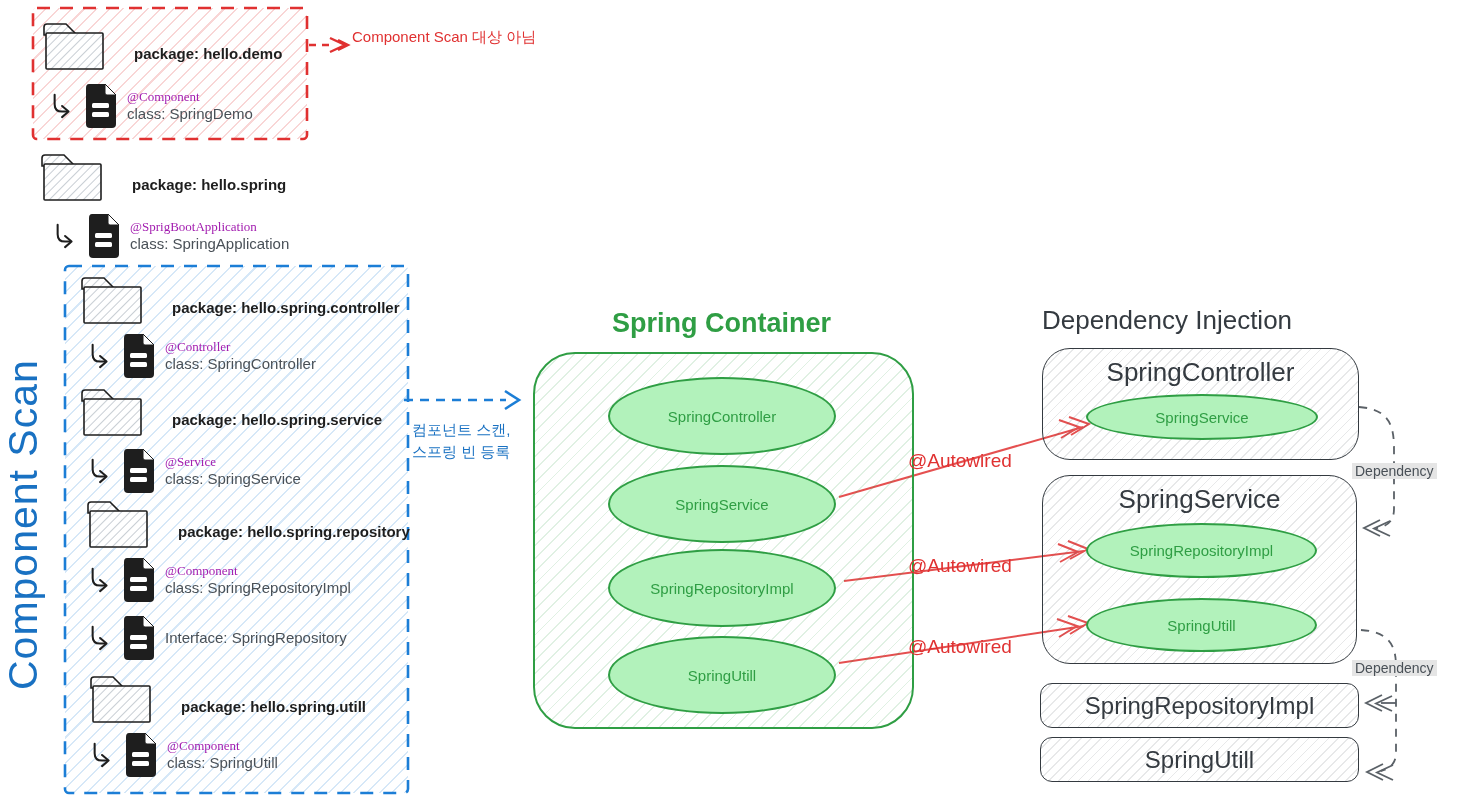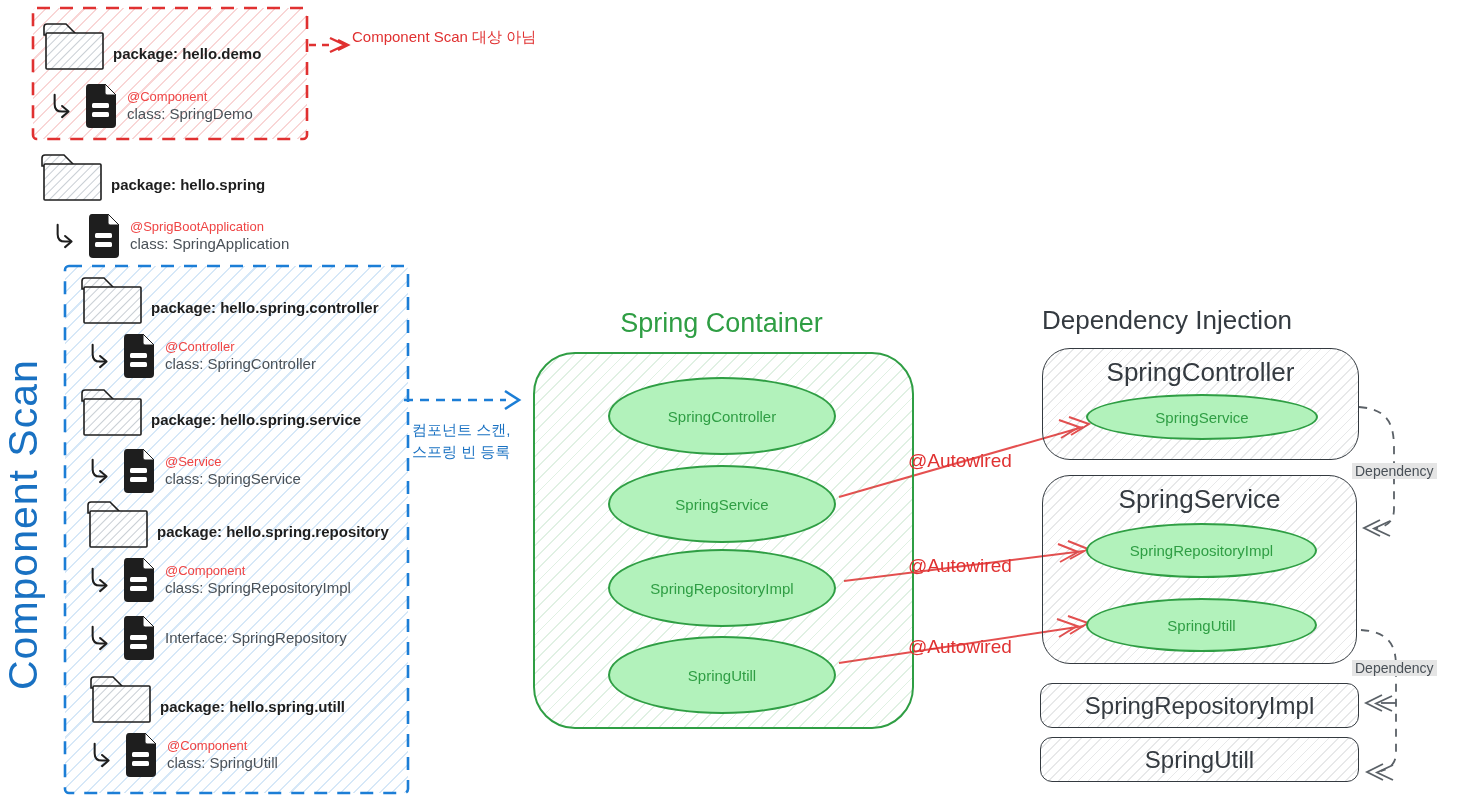--- a/index.html
+++ b/index.html
@@ -14,33 +14,33 @@
   .hatch-blue{position:absolute;left:65px;top:266px;width:343px;height:527px;border-radius:4px;
     background:repeating-linear-gradient(135deg,rgba(28,126,214,.18) 0 1.5px,transparent 1.5px 9px);}
   .container-green{position:absolute;left:533px;top:352px;width:377px;height:373px;
     border:2.4px solid #2f9e44;border-radius:42px;
     background:repeating-linear-gradient(135deg,rgba(47,158,68,.15) 0 1.3px,transparent 1.3px 9px);}
   .di-box{position:absolute;border:1.7px solid #343a40;
     background:repeating-linear-gradient(135deg,rgba(73,80,87,.13) 0 1.2px,transparent 1.2px 7px);}
 
   
   .pkg{position:absolute;display:flex;align-items:flex-end;}
-  .pkg-label{margin-left:7px;padding-bottom:10px;font-size:15px;font-weight:700;color:#1e1e1e;white-space:nowrap;}
+  .pkg-label{margin-left:28px;padding-bottom:10px;font-size:15px;font-weight:700;color:#1e1e1e;white-space:nowrap;}
   .filerow{position:absolute;display:flex;align-items:center;}
   .filetext{margin-left:7px;display:flex;flex-direction:column;justify-content:center;}
-  .file-ann{font-size:13px;color:#ef4444;line-height:16px;white-space:nowrap;}
+  .file-ann{font-size:13px;color:#a21caf;line-height:16px;white-space:nowrap;font-family:Liberation Serif, serif;}
   .file-name{font-size:15px;color:#495057;line-height:18px;white-space:nowrap;}
   .curve{margin-right:6px;}
 
   
   .vlabel{position:absolute;left:0;top:310px;height:430px;width:54px;
     writing-mode:vertical-rl;transform:rotate(180deg);text-align:center;
     font-size:41px;font-weight:500;color:#1971c2;letter-spacing:1px;}
   .sc-title{position:absolute;left:533px;top:308px;width:377px;text-align:center;
-    font-size:27px;font-weight:400;color:#2f9e44;}
+    font-size:27px;font-weight:700;color:#2f9e44;}
   .di-title{position:absolute;left:1042px;top:305px;width:315px;
     font-size:26px;font-weight:400;color:#343a40;}
   .bean{position:absolute;display:flex;align-items:center;justify-content:center;
     background:#b2f2bb;border:2.2px solid #2f9e44;border-radius:50%;
     color:#2f9e44;font-size:15px;}
   .di-box-title{text-align:center;margin-top:8px;font-size:26px;color:#343a40;}
   .di-plain{display:flex;align-items:center;justify-content:center;font-size:24px;color:#343a40;}
   .autowired{position:absolute;left:908px;font-size:19px;color:#e03131;white-space:nowrap;}
   .dep-label{position:absolute;font-size:14px;color:#495057;background:#e5e5e5;padding:0 3px;white-space:nowrap;}
   .red-note{position:absolute;left:352px;top:28px;font-size:15px;color:#e03131;white-space:nowrap;}

